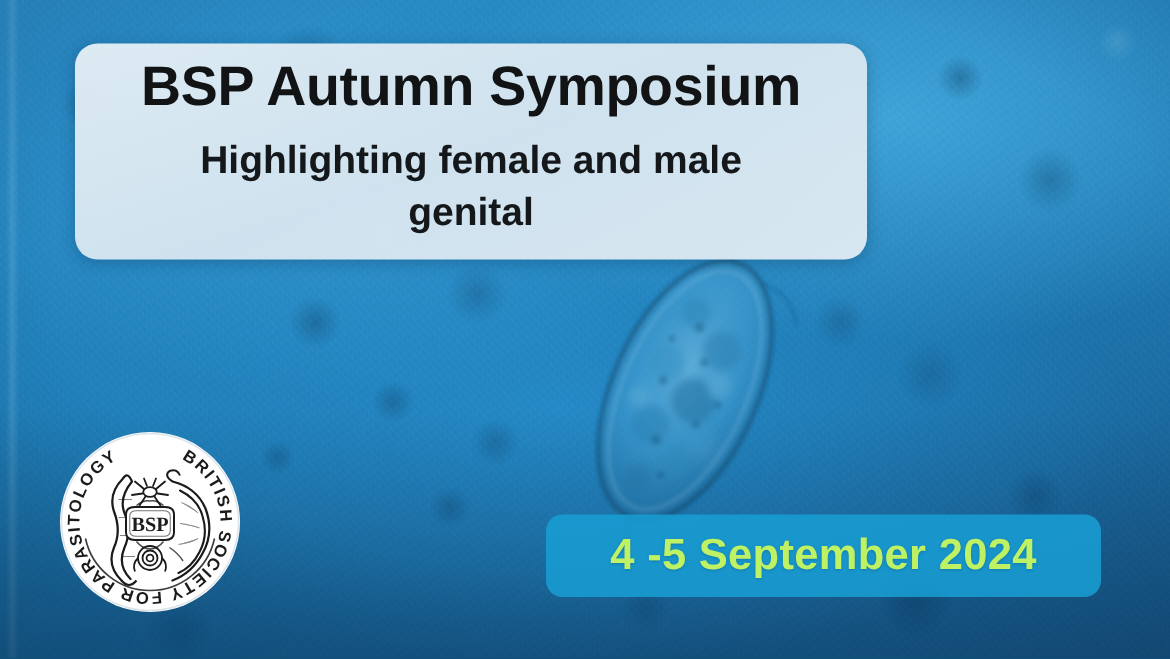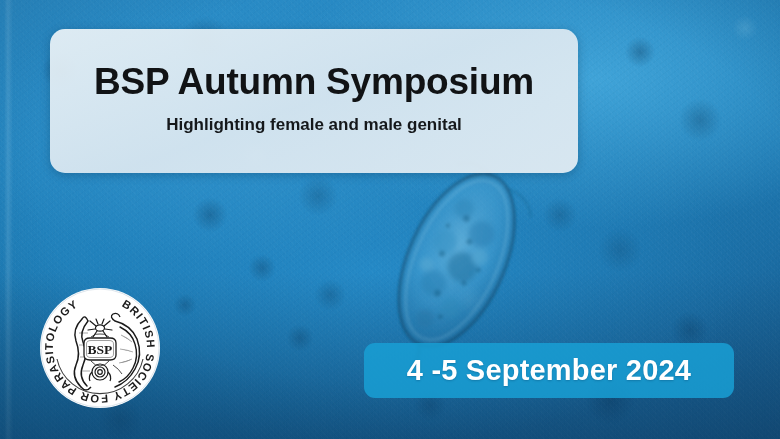--- a/index.html
+++ b/index.html
@@ -118,21 +118,21 @@
     font-size: 37px;
     font-weight: bold;
     line-height: 1.08;
     letter-spacing: -0.2px;
     text-align: center;
     margin: 0 0 11px 0;
     white-space: nowrap;
   }
   .title-sub {
     color: #15181b;
-    font-size: 17px;
+    font-size: 26px;
     font-weight: bold;
     line-height: 1.36;
     text-align: center;
     margin: 0;
     max-width: 430px;
   }
 
   
   .date-banner {
     position: absolute;
@@ -140,21 +140,21 @@
     top: 343px;
     width: 370px;
     height: 55px;
     border-radius: 11px;
     background: rgba(25,158,212,.86);
     display: flex;
     align-items: center;
     justify-content: center;
   }
   .date-text {
-    color: #ffffff;
+    color: #bef264;
     font-size: 29px;
     font-weight: bold;
     letter-spacing: .2px;
     white-space: nowrap;
     text-shadow: 0 1px 2px rgba(8,60,95,.30);
   }
 
   
   .logo {
     position: absolute;

